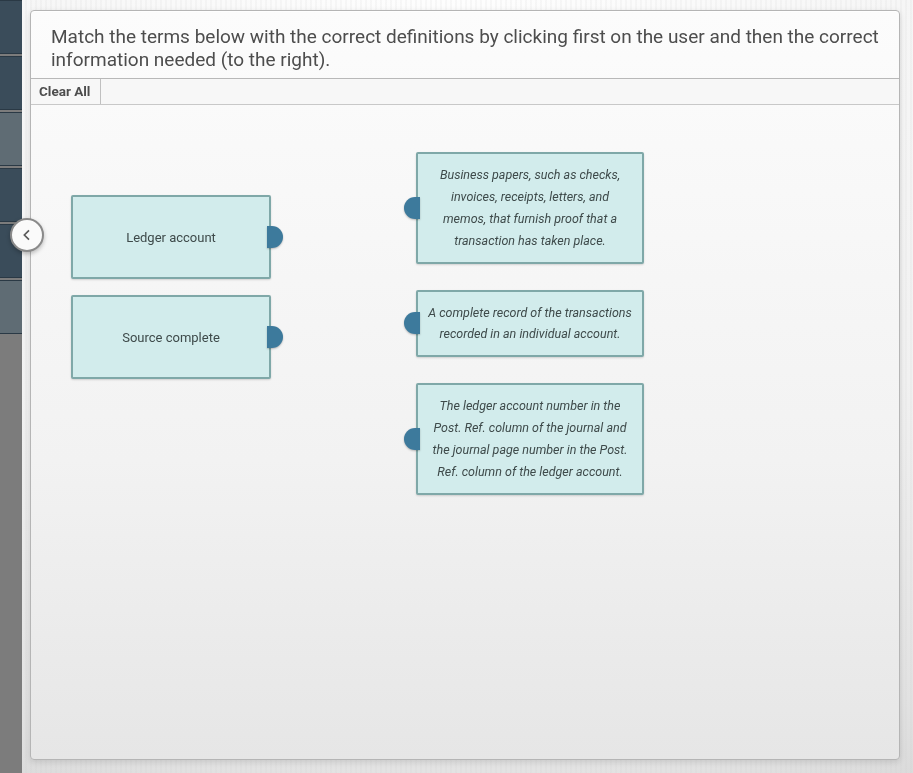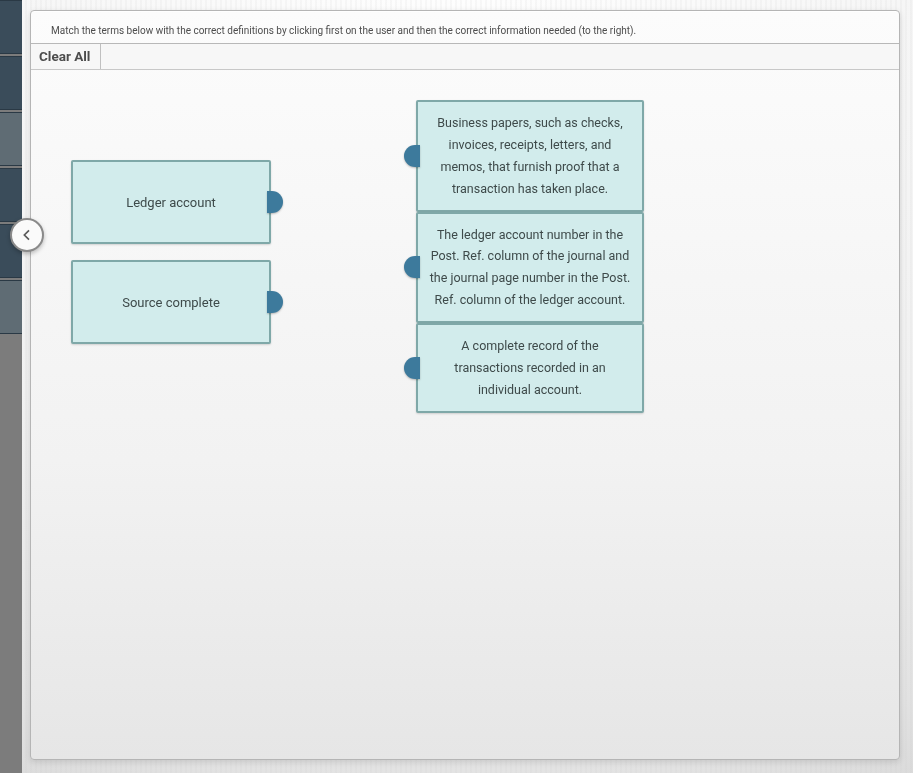--- a/index.html
+++ b/index.html
@@ -52,21 +52,21 @@
     width: 870px; height: 750px;
     background: linear-gradient(#fcfcfc, #f2f2f2 60%, #e6e6e6);
     border: 1px solid #b5b5b5;
     border-radius: 4px;
     box-shadow: 0 2px 6px rgba(0,0,0,0.12), inset 0 1px 0 #fff;
     overflow: hidden;
   }
 
   .instructions {
     padding: 14px 16px 6px 20px;
-    font-size: 10px;
+    font-size: 19px;
     color: #4d4d4d;
     border-bottom: 1px solid transparent;
   }
 
   .clear-row {
     border-top: 1px solid #b8b8b8;
     border-bottom: 1px solid #c8c8c8;
     background: #f7f7f7;
   }
   .clear-all {
@@ -116,25 +116,26 @@
     transform: translateY(-50%);
     width: 16px; height: 22px;
     background: #3d7a9c;
     border-radius: 0 11px 11px 0;
     box-shadow: 0 1px 2px rgba(0,0,0,0.25);
   }
 
   
   .defs-col {
     position: absolute;
-    left: 385px; top: 30px;
+    left: 385px; top: 47px;
     width: 228px;
     display: flex;
     flex-direction: column;
-    gap: 0;
+    gap: 26px;
+    font-style: italic;
   }
   .def-card {
     position: relative;
     background: #d2ecec;
     border: 2px solid #7fa8a8;
     border-radius: 2px;
     padding: 10px 10px;
     font-size: 12.5px;
     line-height: 1.75;
     color: #3e4a4a;
@@ -190,22 +191,22 @@
       </div>
     </div>
 
     <div class="defs-col">
       <div class="def-card">
         <span class="nub"></span>
         <span>Business papers, such as checks, invoices, receipts, letters, and memos, that furnish proof that a transaction has taken place.</span>
       </div>
       <div class="def-card">
         <span class="nub"></span>
+        <span>A complete record of the transactions recorded in an individual account.</span>
+      </div>
+      <div class="def-card">
+        <span class="nub"></span>
         <span>The ledger account number in the Post. Ref. column of the journal and the journal page number in the Post. Ref. column of the ledger account.</span>
-      </div>
-      <div class="def-card">
-        <span class="nub"></span>
-        <span>A complete record of the transactions recorded in an individual account.</span>
       </div>
     </div>
 
   </div>
 </div>
 
 </body></html>

